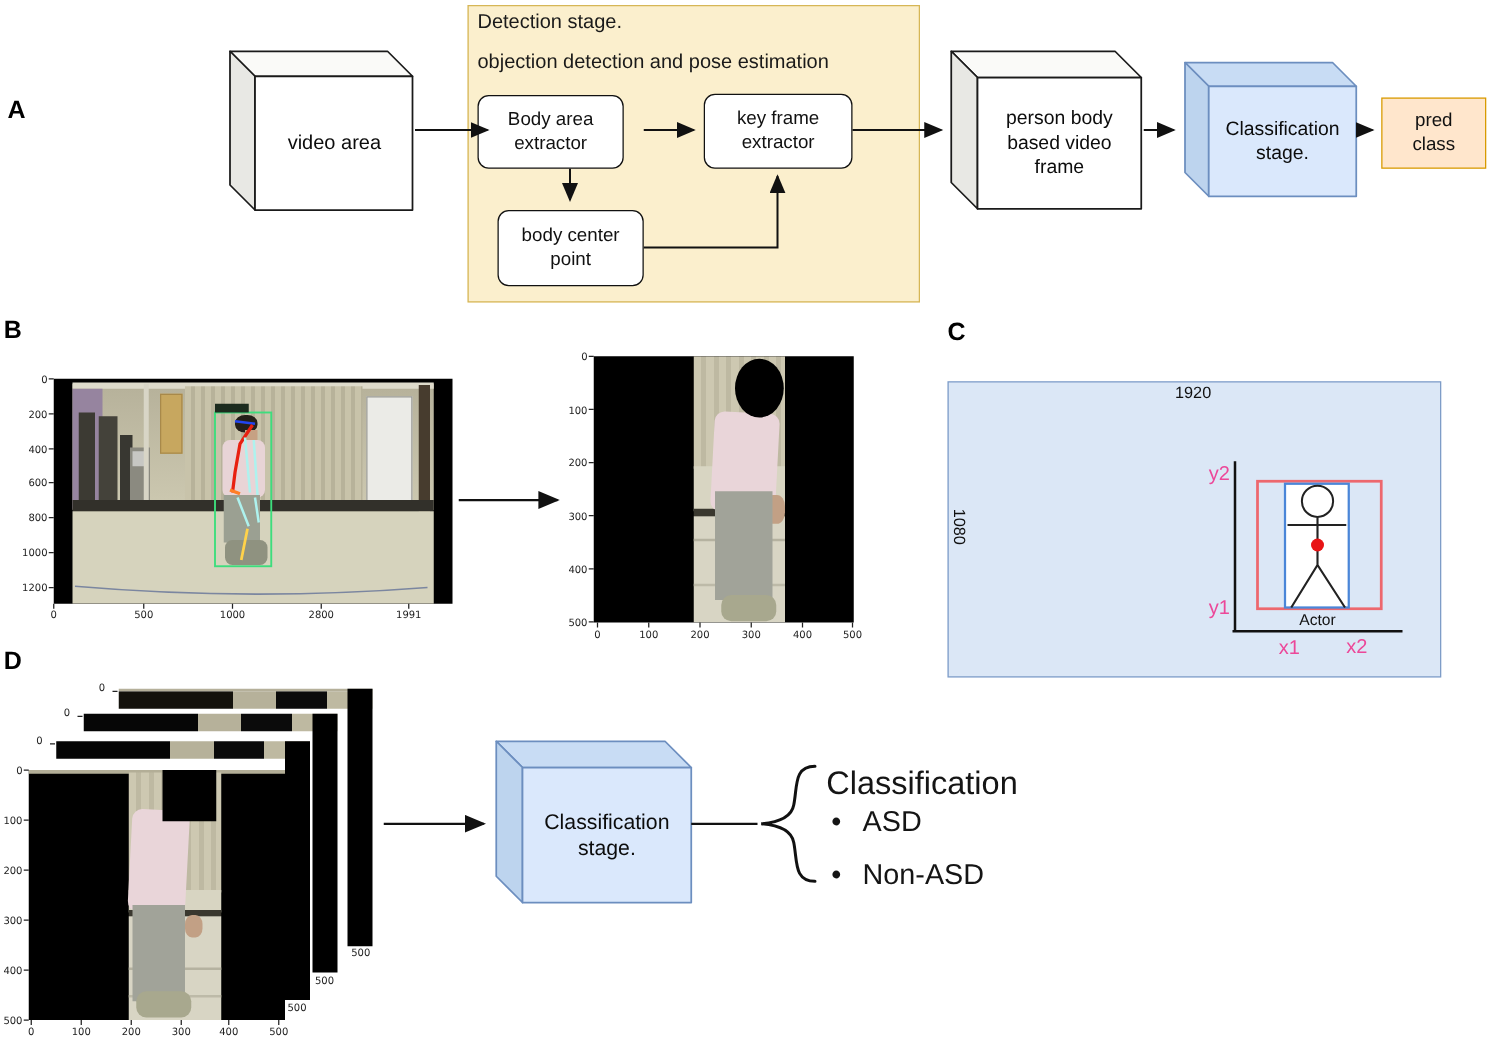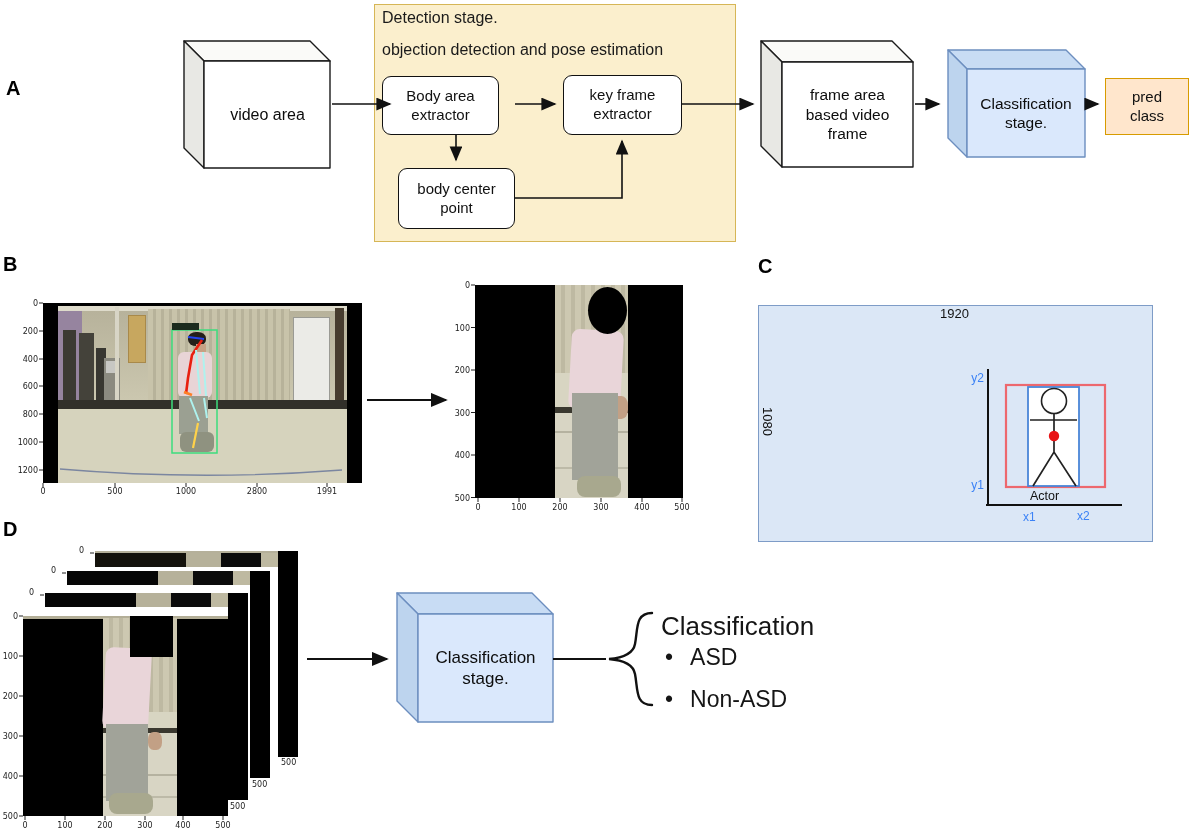--- a/index.html
+++ b/index.html
@@ -15,21 +15,21 @@
         font-size:15px;line-height:1.25;z-index:2}
   .cubetext{position:absolute;line-height:1.25;z-index:3;color:#0c0c0c}
   .predbox{position:absolute;background:#FFE6CC;border:1.6px solid #D79B00;
            font-size:15px;line-height:1.25;z-index:2}
   .plot{position:absolute;background:#000;overflow:hidden;z-index:1}
   .tick{position:absolute;font-family:"DejaVu Sans",sans-serif;font-size:8px;
         line-height:9px;color:#1c1c1c;z-index:3}
   .yt{text-align:right}
   .xt{transform:translateX(-50%);text-align:center}
   .cpanel{position:absolute;background:#DBE7F6;border:1.6px solid #7E9CC7;z-index:1}
-  .clab{position:absolute;font-size:12px;color:#3b82f6;z-index:3}
+  .clab{position:absolute;font-size:16px;color:#ec4899;z-index:3}
   .cblk{position:absolute;font-size:13px;color:#111;z-index:3}
   .strip{position:absolute;z-index:1}
   .rtitle{position:absolute;font-size:26px;color:#151515;z-index:3}
   .rrow{position:absolute;font-size:23px;color:#151515;z-index:3;display:flex;gap:17px}
   .overlay{position:absolute;left:0;top:0;z-index:2;pointer-events:none}
   .curtain{background:repeating-linear-gradient(90deg,#c8c3aa 0 5px,#b7b29a 5px 8px)}
   .curtain2{background:repeating-linear-gradient(90deg,#cdc8b1 0 6px,#beb9a2 6px 10px)}
 </style>
 </head>
 <body>
@@ -46,21 +46,21 @@
   <div class="dtitle" style="left:382px;top:41px">objection detection and pose estimation</div>
 
   <div class="pbox ctr ml" style="left:382px;top:76px;width:115px;height:57px">Body area
 extractor</div>
   <div class="pbox ctr ml" style="left:563px;top:75px;width:117px;height:58px">key frame
 extractor</div>
   <div class="pbox ctr ml" style="left:398px;top:168px;width:115px;height:59px">body center
 point</div>
 
   <div class="cubetext ctr" style="left:205px;top:61px;width:125px;height:107px;font-size:16px">video area</div>
-  <div class="cubetext ctr ml" style="left:782px;top:62px;width:131px;height:105px;font-size:15.5px">frame area
+  <div class="cubetext ctr ml" style="left:782px;top:62px;width:131px;height:105px;font-size:15.5px">person body
 based video
 frame</div>
   <div class="cubetext ctr ml" style="left:967px;top:69px;width:118px;height:88px;font-size:15.5px">Classification
 stage.</div>
 
   <div class="predbox ctr ml" style="left:1105px;top:78px;width:82px;height:55px">pred
 class</div>
 
   <div class="plot" style="left:43px;top:303px;width:319px;height:180px">
     <div class="abs" style="left:15px;top:4px;width:289px;height:101px;background:linear-gradient(#b6b19a,#cdc9b1)"></div>
@@ -127,21 +127,21 @@
   <div class="tick xt" style="left:642px;top:503px">400</div>
   <div class="tick xt" style="left:682px;top:503px">500</div>
 
   <div class="cpanel" style="left:758px;top:305px;width:393px;height:235px"></div>
   <div class="cblk" style="left:758px;top:306px;width:393px;text-align:center">1920</div>
   <div class="cblk" style="left:760px;top:407px;writing-mode:vertical-rl">1080</div>
   <div class="clab yt" style="left:958px;top:371px;width:26px;text-align:right">y2</div>
   <div class="clab yt" style="left:958px;top:478px;width:26px;text-align:right">y1</div>
   <div class="clab" style="left:1023px;top:510px">x1</div>
   <div class="clab" style="left:1077px;top:509px">x2</div>
-  <div class="cblk" style="left:1030px;top:489px;width:48px;text-align:left;font-size:12.5px">Actor</div>
+  <div class="cblk" style="left:1030px;top:489px;width:48px;text-align:center;font-size:12.5px">Actor</div>
 
   <div class="strip" style="left:95px;top:551px;width:203px;height:14px;border-top:2px solid #b5b09a;background:linear-gradient(90deg,#14120c 0 45%,#b6b19a 45% 62%,#0b0b0b 62% 82%,#beb9a1 82% 100%)"></div>
   <div class="strip" style="left:278px;top:551px;width:20px;height:206px;background:#000"></div>
   <div class="strip" style="left:67px;top:571px;width:203px;height:14px;background:linear-gradient(90deg,#060606 0 45%,#b6b19a 45% 62%,#0b0b0b 62% 82%,#beb9a1 82% 100%)"></div>
   <div class="strip" style="left:250px;top:571px;width:20px;height:207px;background:#000"></div>
   <div class="strip" style="left:45px;top:593px;width:203px;height:14px;background:linear-gradient(90deg,#060606 0 45%,#b6b19a 45% 62%,#0b0b0b 62% 82%,#beb9a1 82% 100%)"></div>
   <div class="strip" style="left:228px;top:593px;width:20px;height:207px;background:#000"></div>
   <div class="tick yt" style="left:74px;top:546px;width:10px">0</div>
   <div class="tick yt" style="left:46px;top:566px;width:10px">0</div>
   <div class="tick yt" style="left:24px;top:588px;width:10px">0</div>

